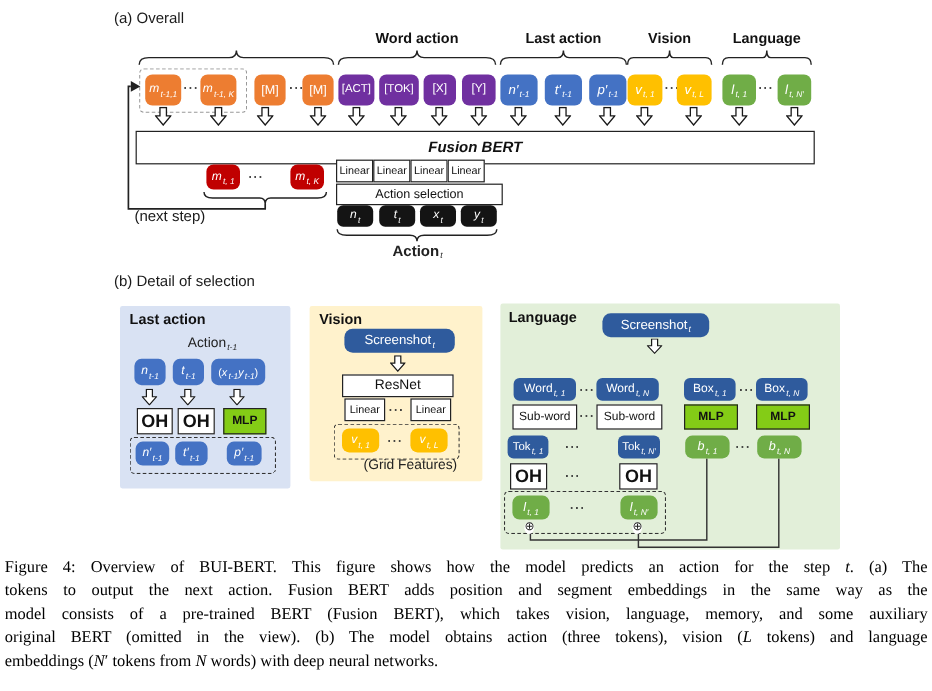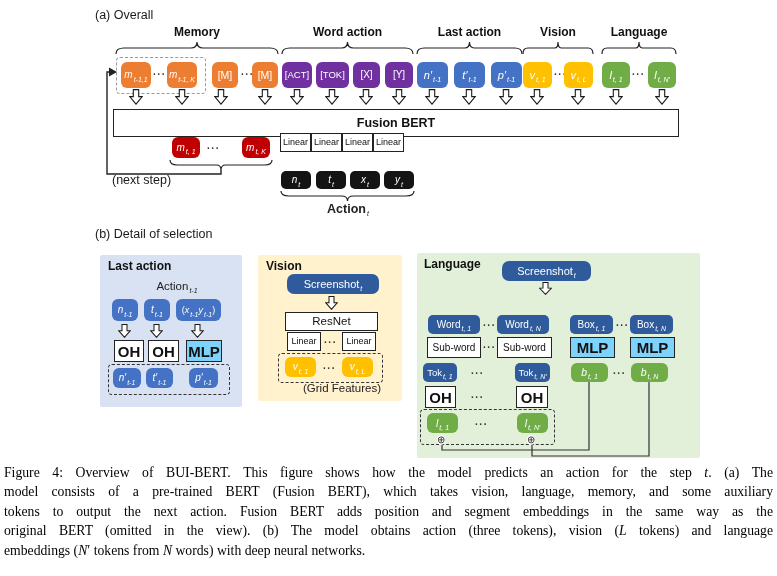--- a/index.html
+++ b/index.html
@@ -16,21 +16,21 @@
   .blue{background:#4472C4;}
   .dkblue{background:#2F5B9D;}
   .yellow{background:#FFC000;}
   .green{background:#70AD47;}
   .red{background:#C00000;}
   .blk{background:#141414;}
   
   .wbox{position:absolute;display:flex;align-items:center;justify-content:center;
         background:#fff;border:1px solid #222;color:#111;font-size:15px;line-height:1;}
   .gbox{position:absolute;display:flex;align-items:center;justify-content:center;
-        background:#7dd3fc;border:1px solid #222;color:#111;font-size:15px;font-weight:600;line-height:1;}
+        background:#84cc16;border:1px solid #222;color:#111;font-size:10px;font-weight:600;line-height:1;}
   .dashedbox{position:absolute;border:1.5px dashed #555;border-radius:4px;}
   .dots{position:absolute;font-size:10px;font-weight:bold;color:#333;letter-spacing:1px;line-height:1;}
   .g-header{position:absolute;font-weight:bold;font-size:12px;text-align:center;color:#111;}
   .brace{position:absolute;overflow:visible;}
   .darr{position:absolute;width:14px;height:16px;}
   .darr svg{display:block;width:100%;height:100%;}
   .panel{position:absolute;border-radius:2px;}
   .p-title{position:absolute;font-weight:bold;font-size:12px;color:#111;}
   .lbl{position:absolute;color:#222;font-size:11.5px;line-height:1;display:flex;align-items:center;justify-content:center;}
   .cap-bold{font-weight:bold;font-size:12.5px;}
@@ -42,21 +42,20 @@
   .cap-line.last{text-align-last:auto;}
   svg.overlay{position:absolute;overflow:visible;pointer-events:none;}
 </style>
 </head>
 <body>
 
 <div id="canvas">
 
   <div class="abs" style="left:95px;top:8px;font-size:12.5px;">(a) Overall</div>
 
-  <div class="g-header" style="left:116px;top:25px;width:162px;">Memory</div>
   <div class="g-header" style="left:282px;top:25px;width:131px;">Word action</div>
   <div class="g-header" style="left:417px;top:25px;width:105px;">Last action</div>
   <div class="g-header" style="left:523px;top:25px;width:70px;">Vision</div>
   <div class="g-header" style="left:602px;top:25px;width:74px;">Language</div>
 
   <svg class="brace" style="left:116px;top:42px;width:162px;height:12px;" viewBox="0 0 162 12">
       <path d="M0 12 Q0 6 8 6 L75 6 Q81 6 81 0 Q81 6 87 6 L154 6 Q162 6 162 12" fill="none" stroke="#222" stroke-width="1.2"></path>
     </svg>
   <svg class="brace" style="left:282px;top:42px;width:131px;height:12px;" viewBox="0 0 131 12">
       <path d="M0 12 Q0 6 8 6 L59.605000000000004 6 Q65.5 6 65.5 0 Q65.5 6 71.395 6 L123 6 Q131 6 131 12" fill="none" stroke="#222" stroke-width="1.2"></path>
@@ -205,21 +204,21 @@
       <svg viewBox="0 0 14 16" preserveAspectRatio="none">
         <path d="M4.3 0.6 h5.4 v7 h3.6 L7 15.2 L0.7 7.6 h3.6 z" fill="#fff" stroke="#1a1a1a" stroke-width="1.1"></path>
       </svg>
     </span>
   <span class="darr" style="left:655px;top:89px;">
       <svg viewBox="0 0 14 16" preserveAspectRatio="none">
         <path d="M4.3 0.6 h5.4 v7 h3.6 L7 15.2 L0.7 7.6 h3.6 z" fill="#fff" stroke="#1a1a1a" stroke-width="1.1"></path>
       </svg>
     </span>
 
-  <div class="wbox" style="left:113px;top:109px;width:564px;height:26px;font-weight:bold;font-size:12.5px;border-width:1.3px;">Fusion BERT</div>
+  <div class="wbox" style="left:113px;top:109px;width:564px;height:26px;font-weight:bold;font-size:12.5px;border-width:1.3px;font-style:italic;">Fusion BERT</div>
 
   <span class="tok red" style="left:172px;top:137px;width:28px;height:21px;font-size:10px;">
       <i>m</i>
       <sub>t, 1</sub>
     </span>
   <span class="dots" style="left:207px;top:144px;">···</span>
   <span class="tok red" style="left:242px;top:137px;width:28px;height:21px;font-size:10px;">
       <i>m</i>
       <sub>t, K</sub>
     </span>
@@ -230,20 +229,21 @@
   <svg class="overlay" style="left:100px;top:58px;width:180px;height:125px;" viewBox="0 0 180 125">
     <polyline points="121,112 121,116 7,116 7,14 9,14" fill="none" stroke="#222" stroke-width="1.4"></polyline>
     <polygon points="9,9.5 9,18.5 17,14" fill="#222"></polygon>
   </svg>
   <div class="abs" style="left:112px;top:173px;font-size:12.5px;">(next step)</div>
 
   <div class="wbox" style="left:280px;top:133px;width:29px;height:17px;font-size:9px;">Linear</div>
   <div class="wbox" style="left:311px;top:133px;width:29px;height:17px;font-size:9px;">Linear</div>
   <div class="wbox" style="left:342px;top:133px;width:29px;height:17px;font-size:9px;">Linear</div>
   <div class="wbox" style="left:373px;top:133px;width:29px;height:17px;font-size:9px;">Linear</div>
+  <div class="wbox" style="left:280px;top:153px;width:137px;height:16px;font-size:10.5px;">Action selection</div>
 
   <span class="tok blk" style="left:281px;top:171px;width:30px;height:18px;font-size:10px;border-radius:5px;">
       <i>n</i>
       <sub>t</sub>
     </span>
   <span class="tok blk" style="left:316px;top:171px;width:30px;height:18px;font-size:10px;border-radius:5px;">
       <i>t</i>
       <sub>t</sub>
     </span>
   <span class="tok blk" style="left:350px;top:171px;width:30px;height:18px;font-size:10px;border-radius:5px;">
@@ -420,19 +420,19 @@
     <span class="tok green" style="left:100px;top:160px;width:31px;height:20px;font-size:10.5px;">
         <i>l</i>
         <sub>t, N′</sub>
       </span>
     <span class="oplus" style="left:20px;top:182px;">⊕</span>
     <span class="oplus" style="left:110px;top:182px;">⊕</span>
   </div>
 
   <div class="caption">
     <div class="cap-line">Figure 4:  Overview of BUI-BERT. This figure shows how the model predicts an action for the step <i>t</i>. (a) The</div>
+    <div class="cap-line">tokens to output the next action.  Fusion BERT adds position and segment embeddings in the same way as the</div>
     <div class="cap-line">model consists of a pre-trained BERT (Fusion BERT), which takes vision, language, memory, and some auxiliary</div>
-    <div class="cap-line">tokens to output the next action.  Fusion BERT adds position and segment embeddings in the same way as the</div>
     <div class="cap-line">original BERT (omitted in the view). (b) The model obtains action (three tokens), vision (<i>L</i> tokens) and language</div>
     <div class="cap-line last">embeddings (<i>N</i>′ tokens from <i>N</i> words) with deep neural networks.</div>
   </div>
 
 </div>
 
 </body></html>

